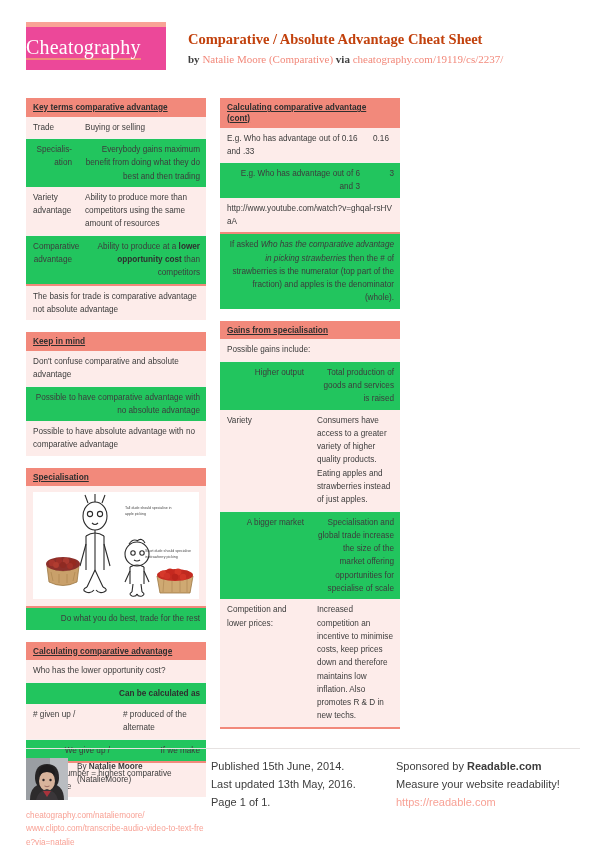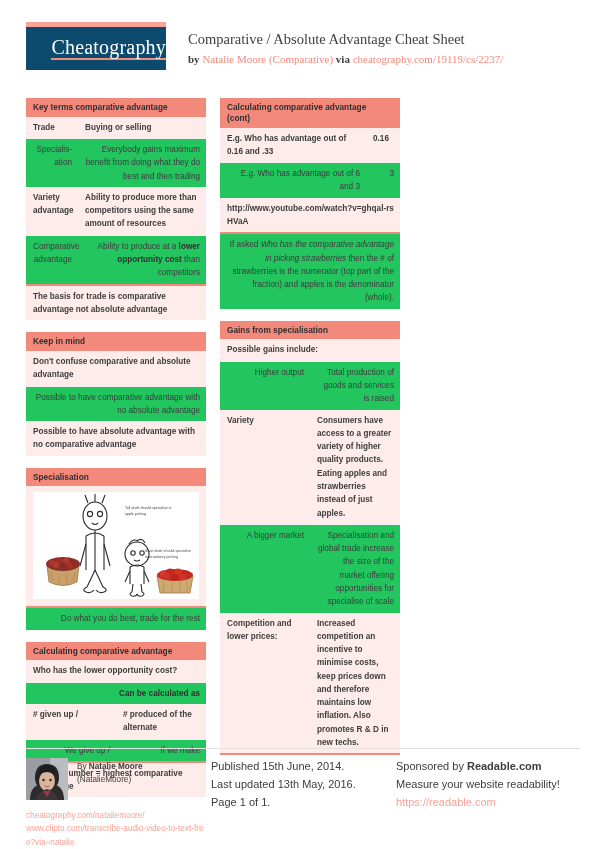--- a/index.html
+++ b/index.html
@@ -9,57 +9,57 @@
     font-family: "Liberation Sans", sans-serif;
     -webkit-font-smoothing: antialiased;
   }
   .page { position: relative; width: 600px; height: 849px; padding: 22px 20px 0 26px; }
 
   
   .header { display: flex; align-items: flex-start; height: 62px; }
   .logo-wrap { width: 140px; flex: 0 0 140px; }
   .logo-accent { height: 5px; background: #f9a396; }
   .logo-box {
-    background: #0c4a6e; height: 43px;
-    display: flex; align-items: center; justify-content: flex-end;
+    background: #ec4899; height: 43px;
+    display: flex; align-items: center; justify-content: flex-start;
   }
   .logo-text {
     color: #ffffff; font-family: "Liberation Serif", serif;
     font-size: 20px; letter-spacing: .2px;
     border-bottom: 2px solid #f08c7c; padding-bottom: 1px; line-height: 1;
   }
   .title-wrap { padding-left: 22px; padding-top: 8px; }
   .title {
-    color: #404040; font-family: "Liberation Serif", serif;
-    font-size: 14.5px; font-weight: normal; line-height: 1.3;
+    color: #c2410c; font-family: "Liberation Serif", serif;
+    font-size: 14.5px; font-weight: bold; line-height: 1.3;
   }
   .byline {
     font-family: "Liberation Serif", serif; font-size: 11px;
     color: #3f3f3f; margin-top: 3px; line-height: 1.35;
   }
   .byline .lnk { color: #f2897b; }
   .byline b { color: #3f3f3f; font-weight: bold; }
 
   
   .columns { display: flex; gap: 14px; margin-top: 14px; }
   .col { width: 180px; flex: 0 0 180px; }
   .col-right { width: 180px; flex: 0 0 180px; }
 
   .block { margin-bottom: 12px; }
   .block-title {
     background: #f2897b; color: #2f2f2f;
     font-size: 8.3px; font-weight: bold;
-    padding: 4px 20px 4px 7px; line-height: 1.3;
+    padding: 4px 20px 4px 7px; line-height: 1.3; text-decoration: underline;
   }
   table.rows { width: 100%; border-collapse: collapse; table-layout: fixed; }
   table.rows td {
     font-size: 8.2px; color: #3c3c3c; line-height: 1.62;
     padding: 4px 6px 4px 7px; vertical-align: top;
   }
-  tr.alt td { background: #fdecea; font-weight: bold; }
+  tr.alt td { background: #fdecea; }
   tr.plain td { background: #22c55e; text-align: right; }
   td.k { width: 52px; }
   td.num { width: 34px; text-align: left; }
   .rowline { border-top: 1px solid #f5f0ef; }
   b.em { font-weight: bold; color: #2f2f2f; }
   i.em { font-style: italic; }
   .lnk-row { color: #f8a296; word-break: break-all; }
   .foot-sep td { border-top: 2px solid #f2897b; }
 
   

